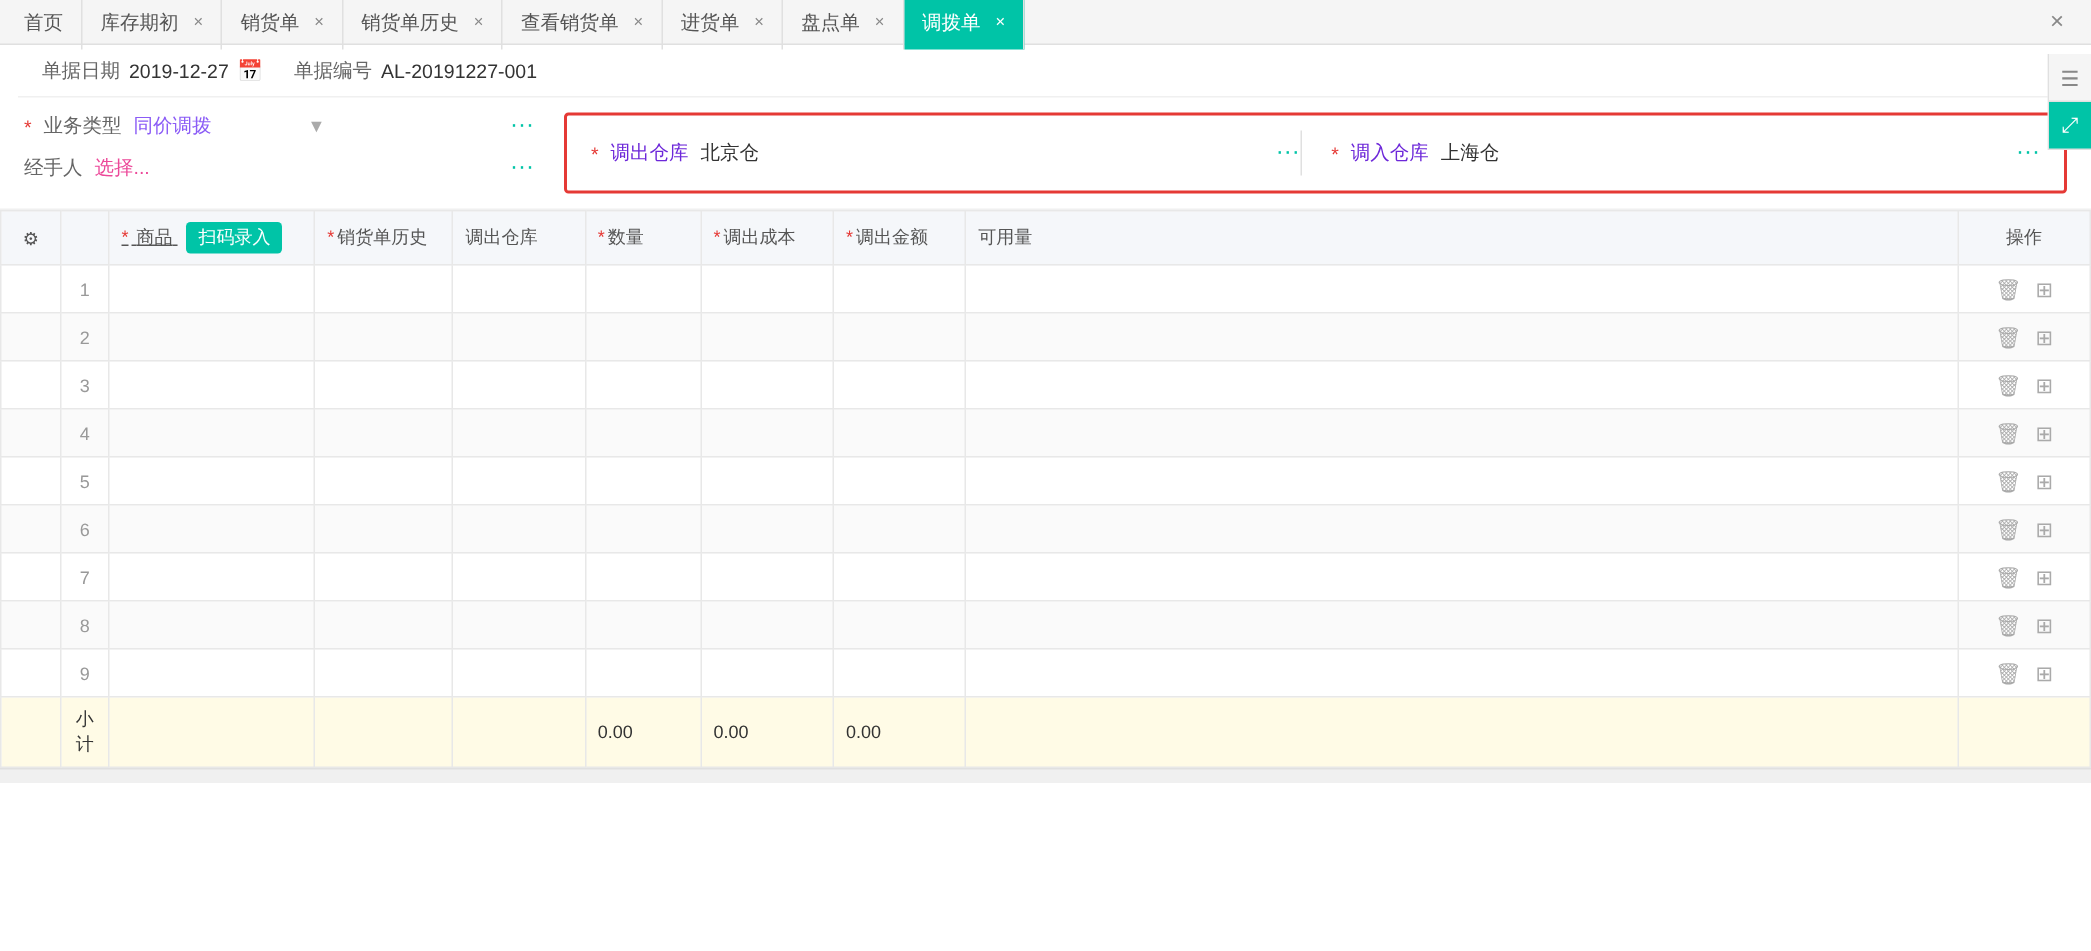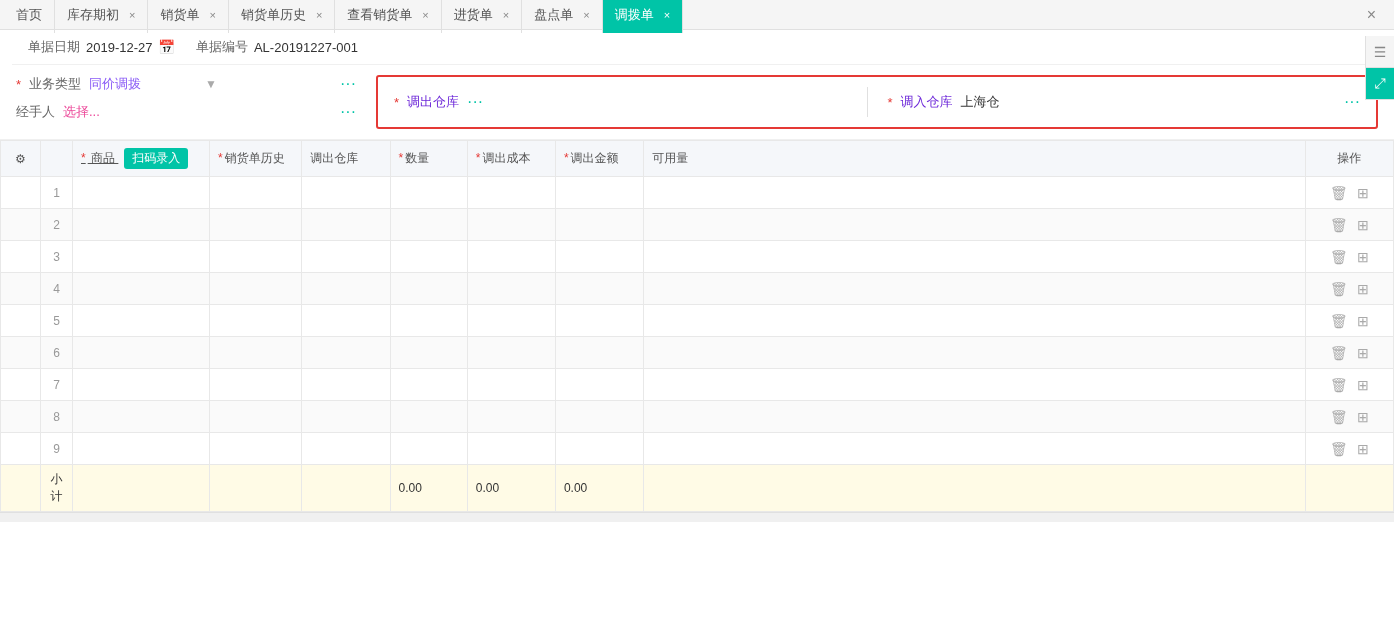--- a/index.html
+++ b/index.html
@@ -367,20 +367,21 @@
       <span class="handler-placeholder">选择...</span>
       <span class="more-icon" style="margin-left:auto;">···</span>
     </div>
   </div>
 
   <div class="form-fields-right">
 
     <div class="warehouse-field">
       <span class="required-star">*</span>
       <span class="warehouse-label">调出仓库</span>
+      <span class="warehouse-value">北京仓</span>
       <span class="warehouse-dots">···</span>
     </div>
     <div class="warehouse-divider"></div>
 
     <div class="warehouse-field" style="margin-left:20px;">
       <span class="required-star">*</span>
       <span class="warehouse-label">调入仓库</span>
       <span class="warehouse-value">上海仓</span>
       <span class="warehouse-dots">···</span>
     </div>

